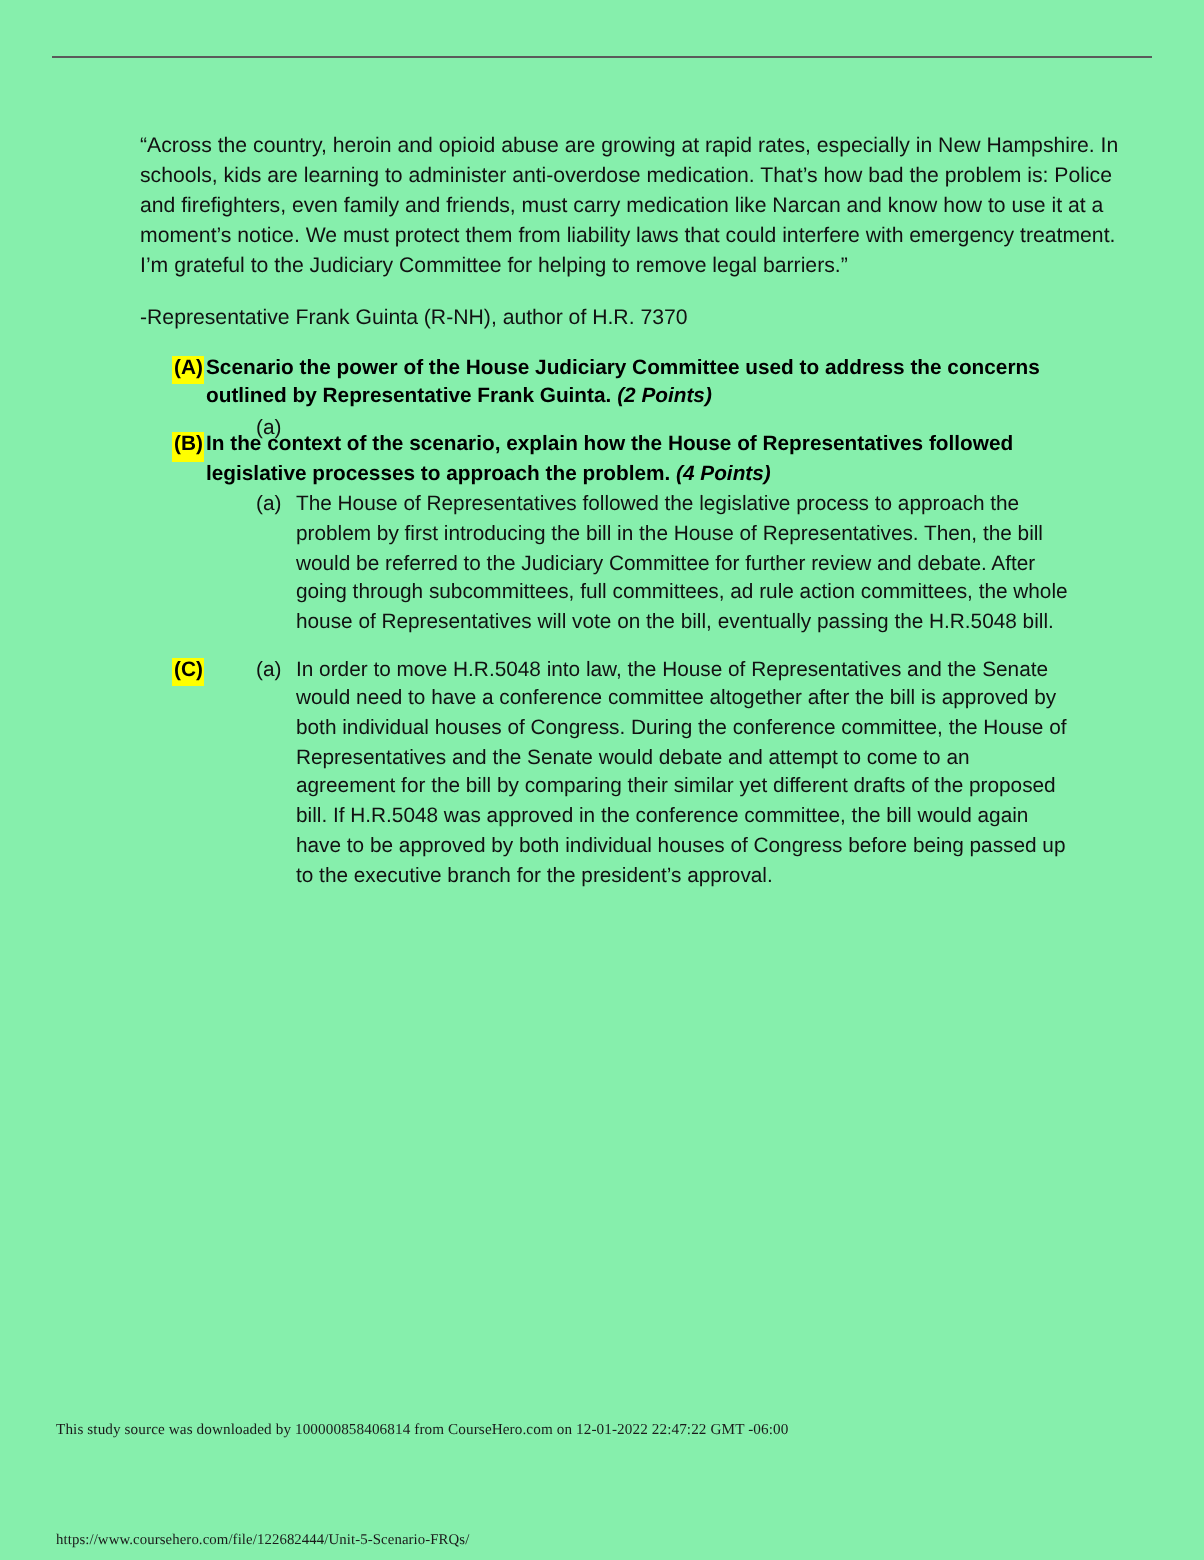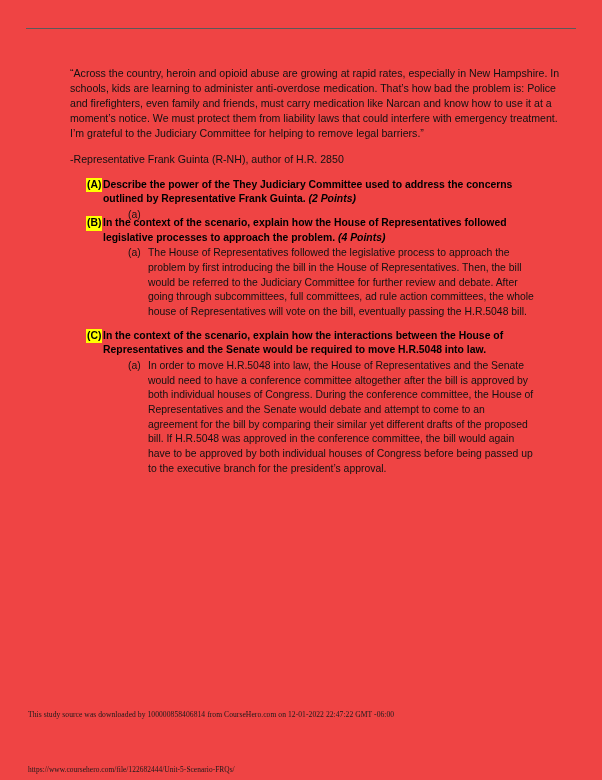--- a/index.html
+++ b/index.html
@@ -14,21 +14,21 @@
     position: relative;
     overflow: hidden;
     font-family: "Liberation Sans", sans-serif;
     color: #000000;
     -webkit-font-smoothing: antialiased;
   }
 
   .page {
     position: absolute;
     inset: 0;
-    background: #ef4444;
+    background: #86efac;
   }
 
   
   .top-rule {
     position: absolute;
     left: 26px;
     top: 28px;
     width: 550px;
     height: 1px;
     background: #5a5a5a;
@@ -142,43 +142,43 @@
 <body>
 
 <div class="page">
 
   <div class="top-rule"></div>
 
   <div class="content">
 
     <p class="quote-block">“Across the country, heroin and opioid abuse are growing at rapid rates, especially in New Hampshire.  In schools, kids are learning to administer anti-overdose medication.  That’s how bad the problem is: Police and firefighters, even family and friends, must carry medication like Narcan and know how to use it at a moment’s notice.  We must protect them from liability laws that could interfere with emergency treatment.  I’m grateful to the Judiciary Committee for helping to remove legal barriers.”</p>
 
-    <p class="quote-attribution">-Representative Frank Guinta (R-NH), author of H.R. 2850</p>
+    <p class="quote-attribution">-Representative Frank Guinta (R-NH), author of H.R. 7370</p>
 
     <div class="section">
       <div class="section-prompt">
-        <span class="section-label">(A)</span><span>Describe the power of the They Judiciary Committee used to address the concerns outlined by Representative Frank Guinta.</span> <span class="points">(2 Points)</span>
+        <span class="section-label">(A)</span><span>Scenario the power of the House Judiciary Committee used to address the concerns outlined by Representative Frank Guinta.</span> <span class="points">(2 Points)</span>
       </div>
       <div class="answer">
         <span class="answer-marker">(a)</span>
       </div>
     </div>
 
     <div class="section">
       <div class="section-prompt">
         <span class="section-label">(B)</span><span>In the context of the scenario, explain how the House of Representatives followed legislative processes to approach the problem.</span> <span class="points">(4 Points)</span>
       </div>
       <div class="answer">
         <span class="answer-marker">(a)</span><span>The House of Representatives followed the legislative process to approach the problem by first introducing the bill in the House of Representatives. Then, the bill would be referred to the Judiciary Committee for further review and debate. After going through subcommittees, full committees, ad rule action committees, the whole house of Representatives will vote on the bill, eventually passing the H.R.5048 bill.</span>
       </div>
     </div>
 
     <div class="section">
       <div class="section-prompt">
-        <span class="section-label">(C)</span><span>In the context of the scenario, explain how the interactions between the House of Representatives and the Senate would be required to move H.R.5048 into law.</span><span class="points"></span>
+        <span class="section-label">(C)</span><span class="points"></span>
       </div>
       <div class="answer">
         <span class="answer-marker">(a)</span><span>In order to move H.R.5048 into law, the House of Representatives and the Senate would need to have a conference committee altogether after the bill is approved by both individual houses of Congress. During the conference committee, the House of Representatives and the Senate would debate and attempt to come to an agreement for the bill by comparing their similar yet different drafts of the proposed bill. If H.R.5048 was approved in the conference committee, the bill would again have to be approved by both individual houses of Congress before being passed up to the executive branch for the president’s approval.</span>
       </div>
     </div>
 
   </div>
 
   <div class="footer">
     <div class="footer-note">This study source was downloaded by 100000858406814 from CourseHero.com on 12-01-2022 22:47:22 GMT -06:00</div>

